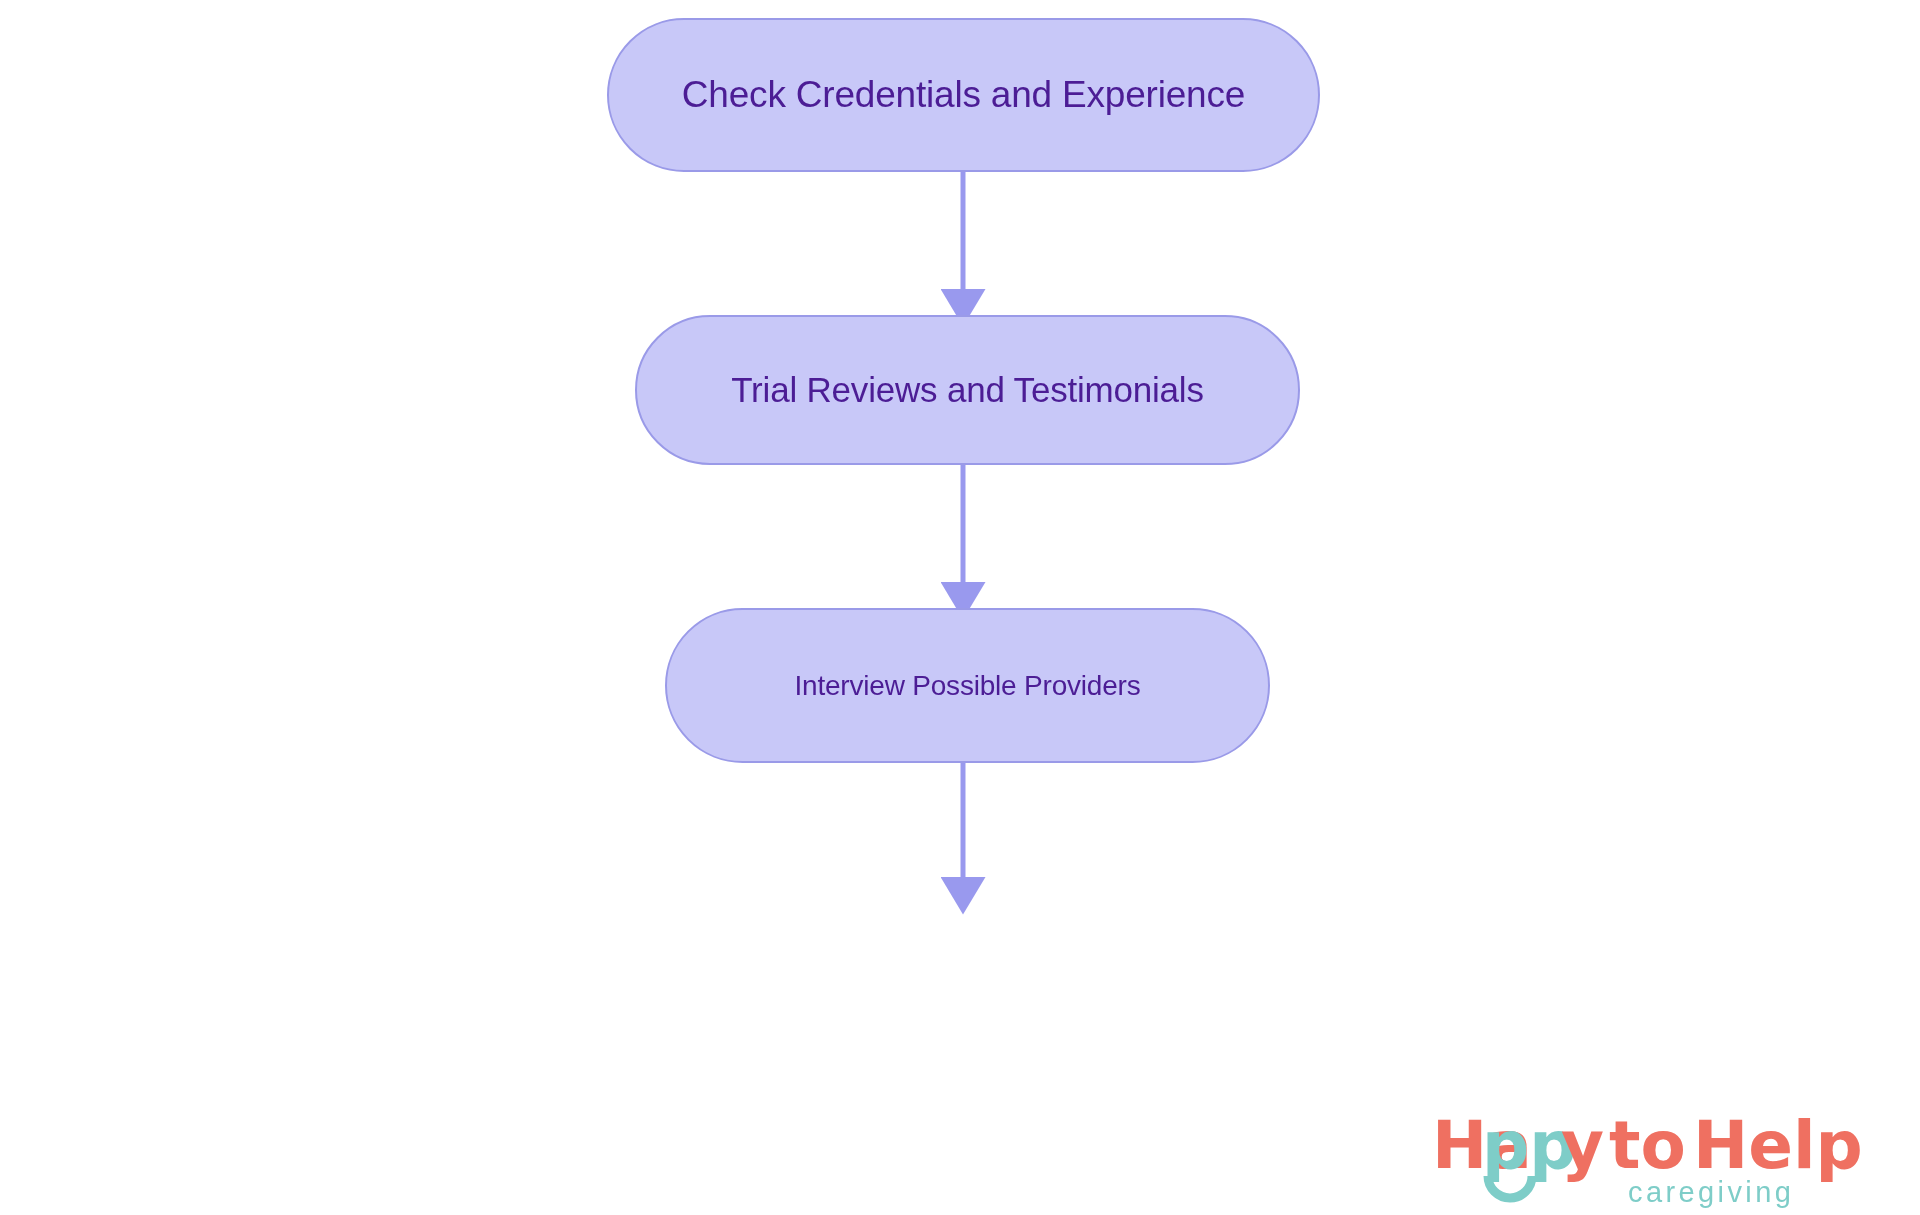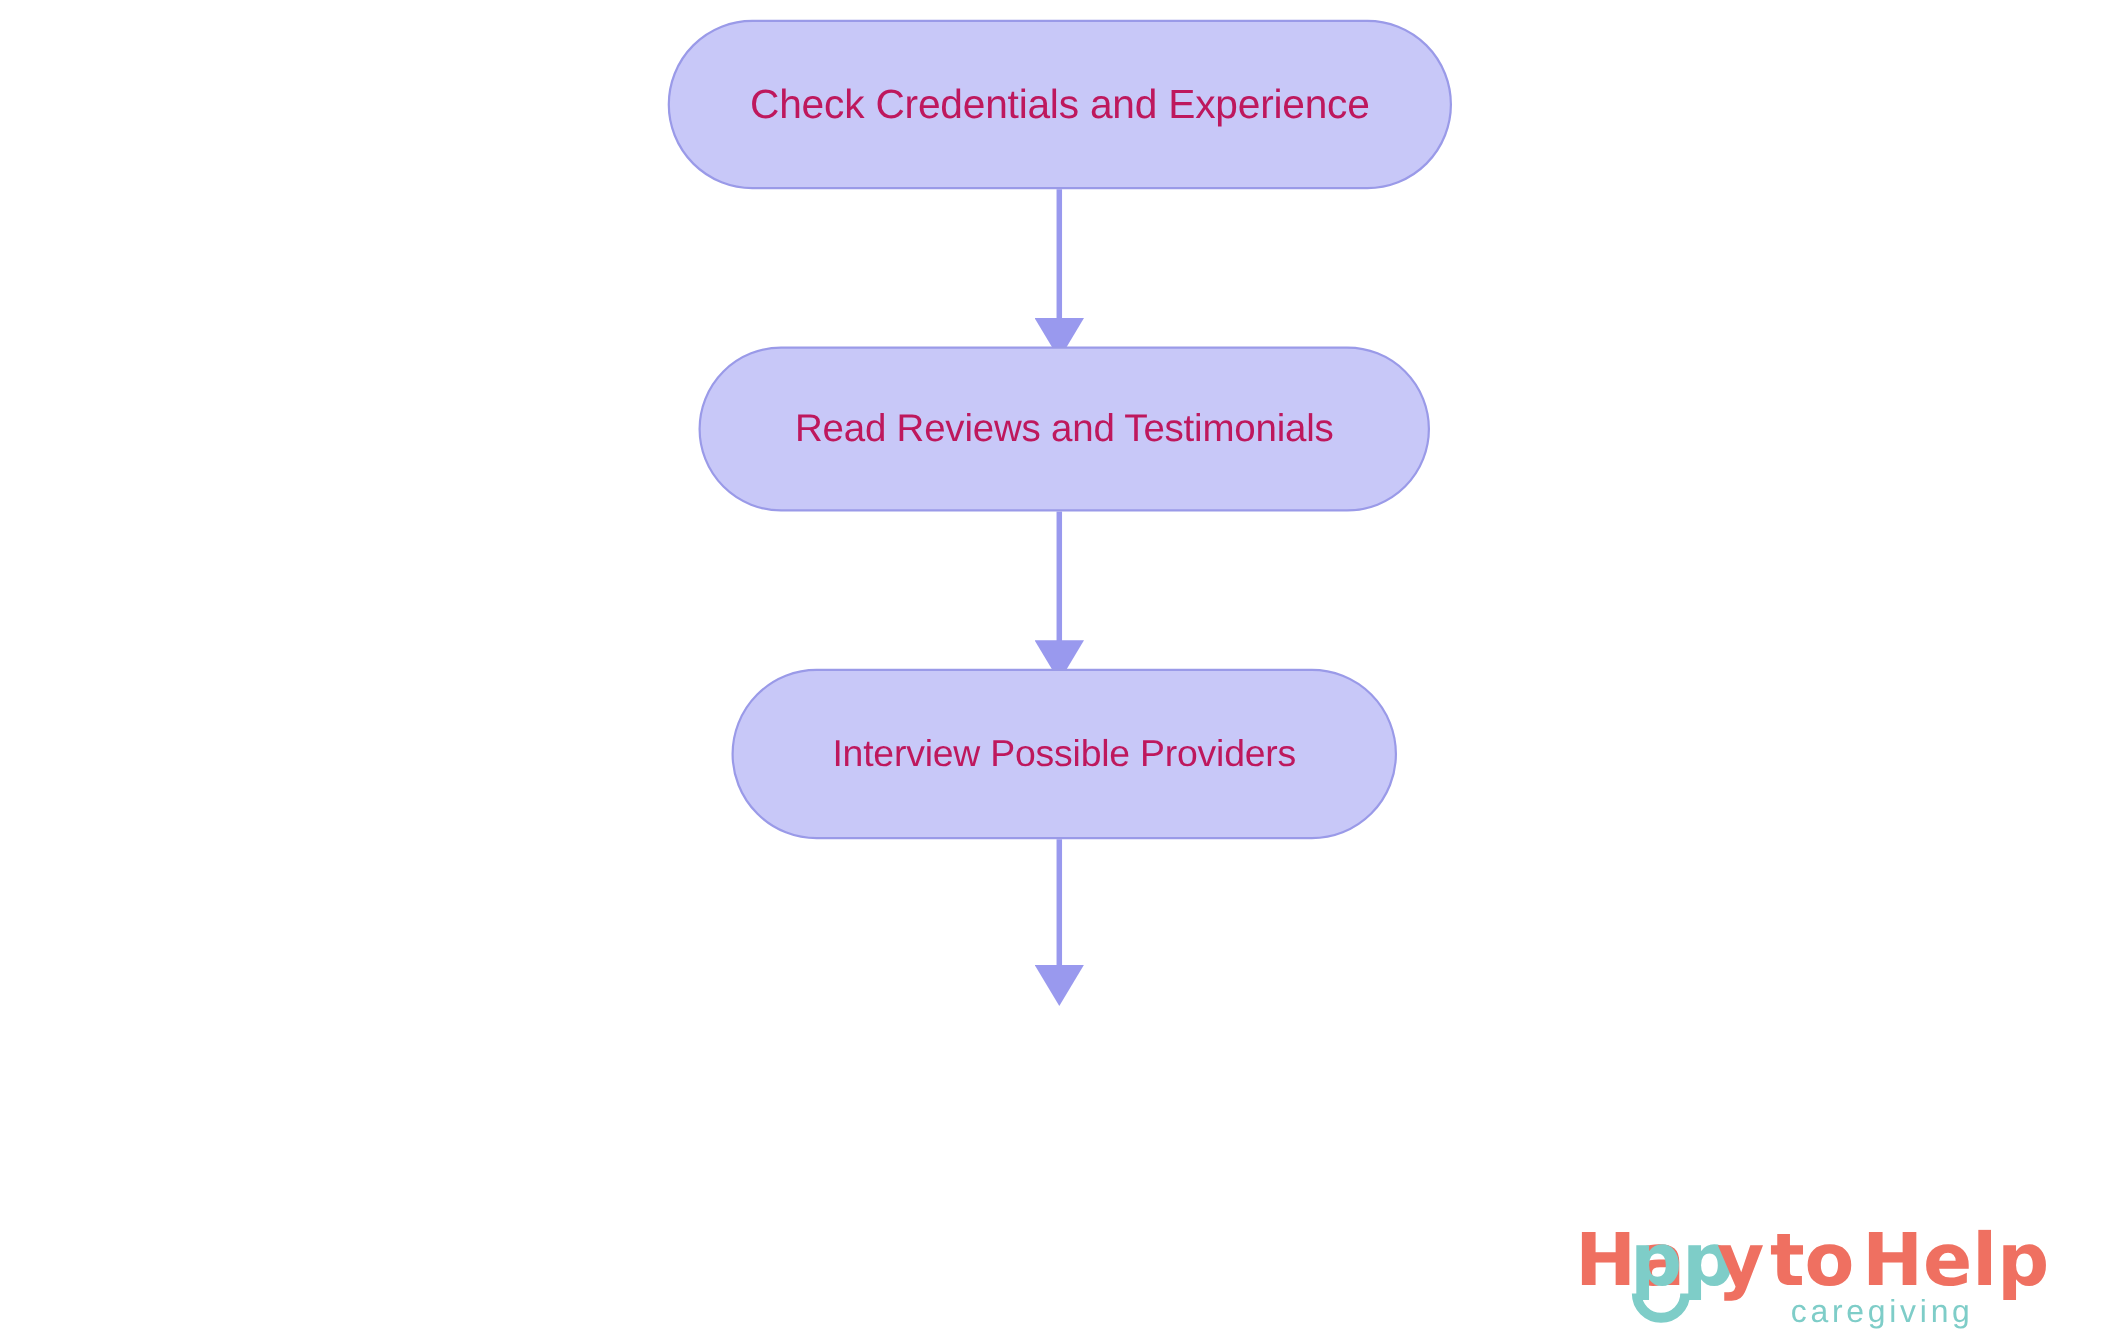--- a/index.html
+++ b/index.html
@@ -34,32 +34,32 @@
     display: flex;
     align-items: center;
     justify-content: center;
     color: #3333cc;
     text-align: center;
     letter-spacing: -0.2px;
     white-space: nowrap;
   }
 
   .node-label {
-    color: #be185d;
+    color: #4c1d95;
     font-weight: 400;
   }
 
   #node-0 { left: 607px;  top: 18px;   width: 713px; height: 154px; }
   #node-1 { left: 635px;  top: 315px;  width: 665px; height: 150px; }
   #node-2 { left: 665px;  top: 608px;  width: 605px; height: 155px; }
   #node-3 { left: 715px;  top: 903px;  width: 500px; height: 160px; }
 
   #node-0 .node-label { font-size: 37px; }
   #node-1 .node-label { font-size: 35px; }
-  #node-2 .node-label { font-size: 34px; }
+  #node-2 .node-label { font-size: 28px; }
   #node-3 .node-label { font-size: 34px; }
 
   
   .connector {
     position: absolute;
     left: 0;
     top: 0;
     width: 1920px;
     height: 1215px;
     overflow: visible;
@@ -104,21 +104,21 @@
     <g>
       <line x1="963" y1="763" x2="963" y2="888" stroke="#9999ee" stroke-width="5" marker-end="url(#arrowhead)"></line>
     </g>
   </svg>
 
   <div class="node" id="node-0">
     <span class="node-label">Check Credentials and Experience</span>
   </div>
 
   <div class="node" id="node-1">
-    <span class="node-label">Read Reviews and Testimonials</span>
+    <span class="node-label">Trial Reviews and Testimonials</span>
   </div>
 
   <div class="node" id="node-2">
     <span class="node-label">Interview Possible Providers</span>
   </div>
 
 
   <div id="logo">
     <svg viewBox="0 0 470 112" width="470" height="112" xmlns="http://www.w3.org/2000/svg">
 

